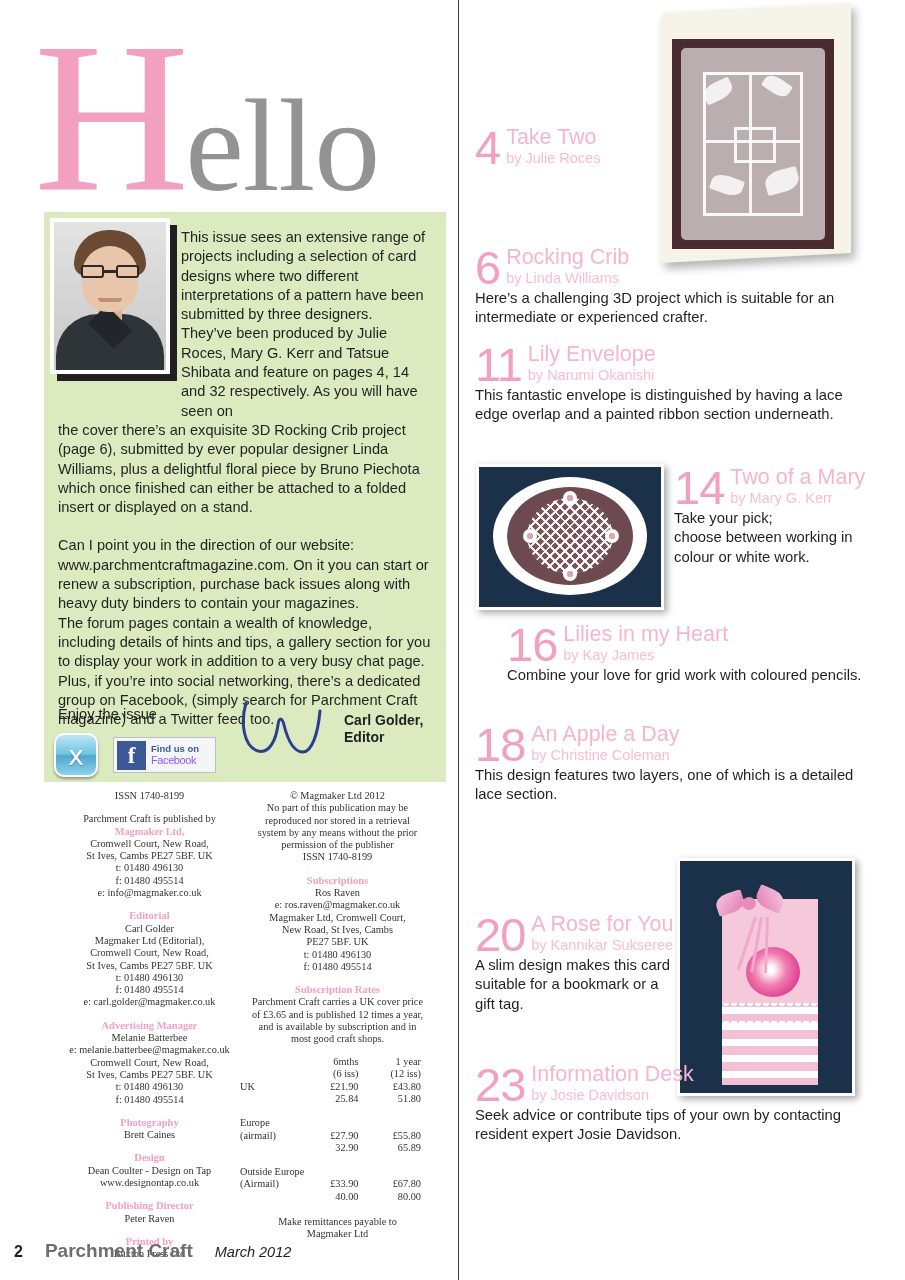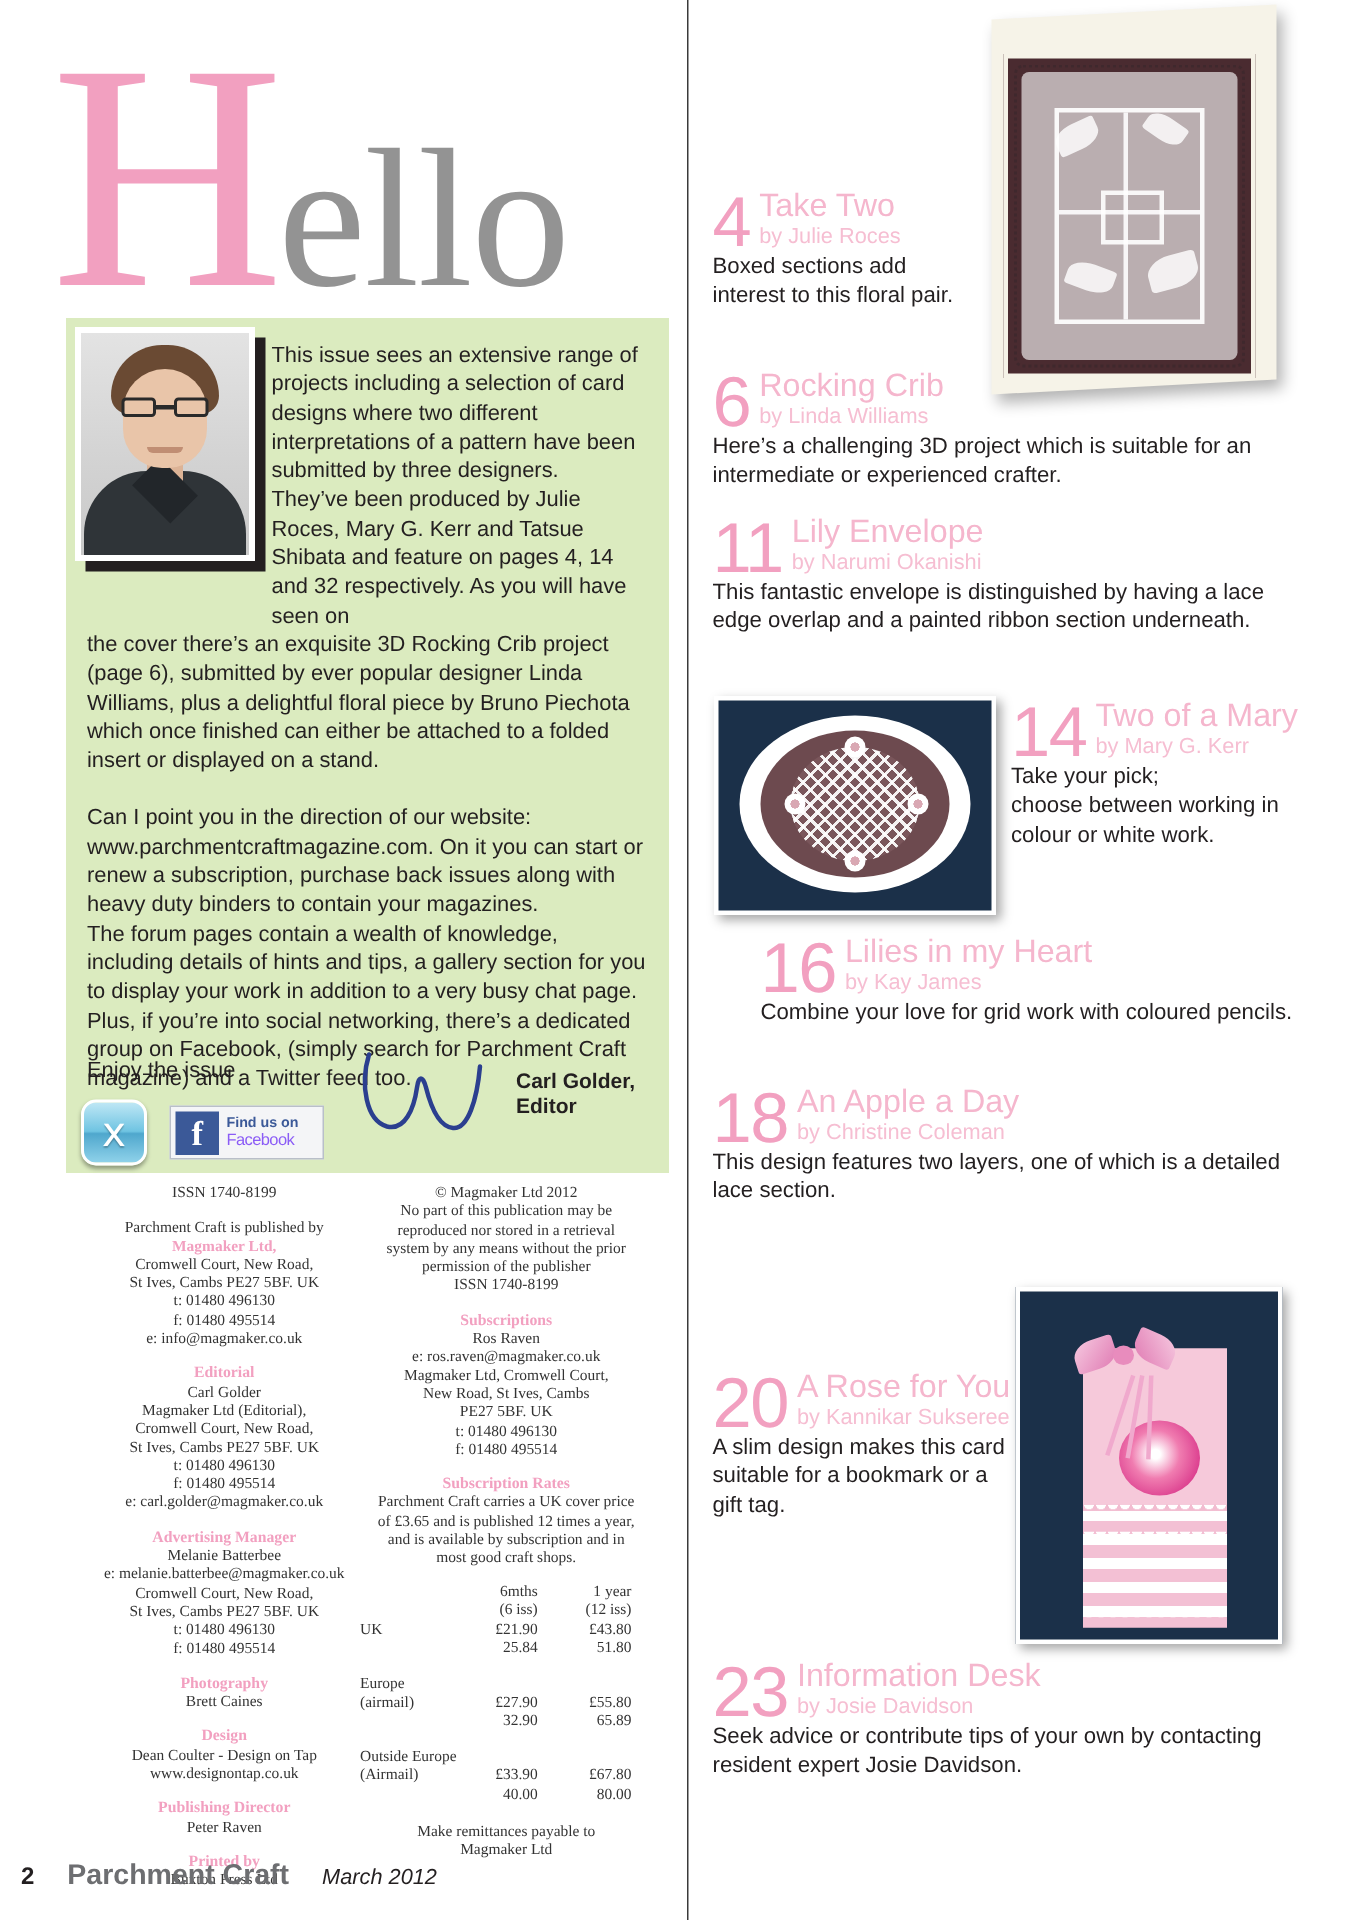--- a/index.html
+++ b/index.html
@@ -754,22 +754,20 @@
   </div>
 
   <div class="entry" style="top:128px; width:200px;">
     <div class="head">
       <span class="num">4</span>
       <span class="titles">
         <span class="title">Take Two</span>
         <span class="byline" style="display:block;">by Julie Roces</span>
       </span>
     </div>
-    <div class="desc" style="white-space:pre-line;">Boxed sections add
-interest to this floral pair.</div>
   </div>
 
   <div class="entry" style="top:248px; width:415px;">
     <div class="head">
       <span class="num">6</span>
       <span class="titles">
         <span class="title">Rocking Crib</span>
         <span class="byline" style="display:block;">by Linda Williams</span>
       </span>
     </div>
@@ -861,21 +859,21 @@
       <span class="titles">
         <span class="title">A Rose for You</span>
         <span class="byline" style="display:block;">by Kannikar Sukseree</span>
       </span>
     </div>
     <div class="desc" style="white-space:pre-line;">A slim design makes this card
 suitable for a bookmark or a
 gift tag.</div>
   </div>
 
-  <div class="entry" style="top:1108px; width:420px;">
+  <div class="entry" style="top:1065px; width:420px;">
     <div class="head">
       <span class="num">23</span>
       <span class="titles">
         <span class="title">Information Desk</span>
         <span class="byline" style="display:block;">by Josie Davidson</span>
       </span>
     </div>
     <div class="desc" style="white-space:pre-line;">Seek advice or contribute tips of your own by contacting
 resident expert Josie Davidson.</div>
   </div>

